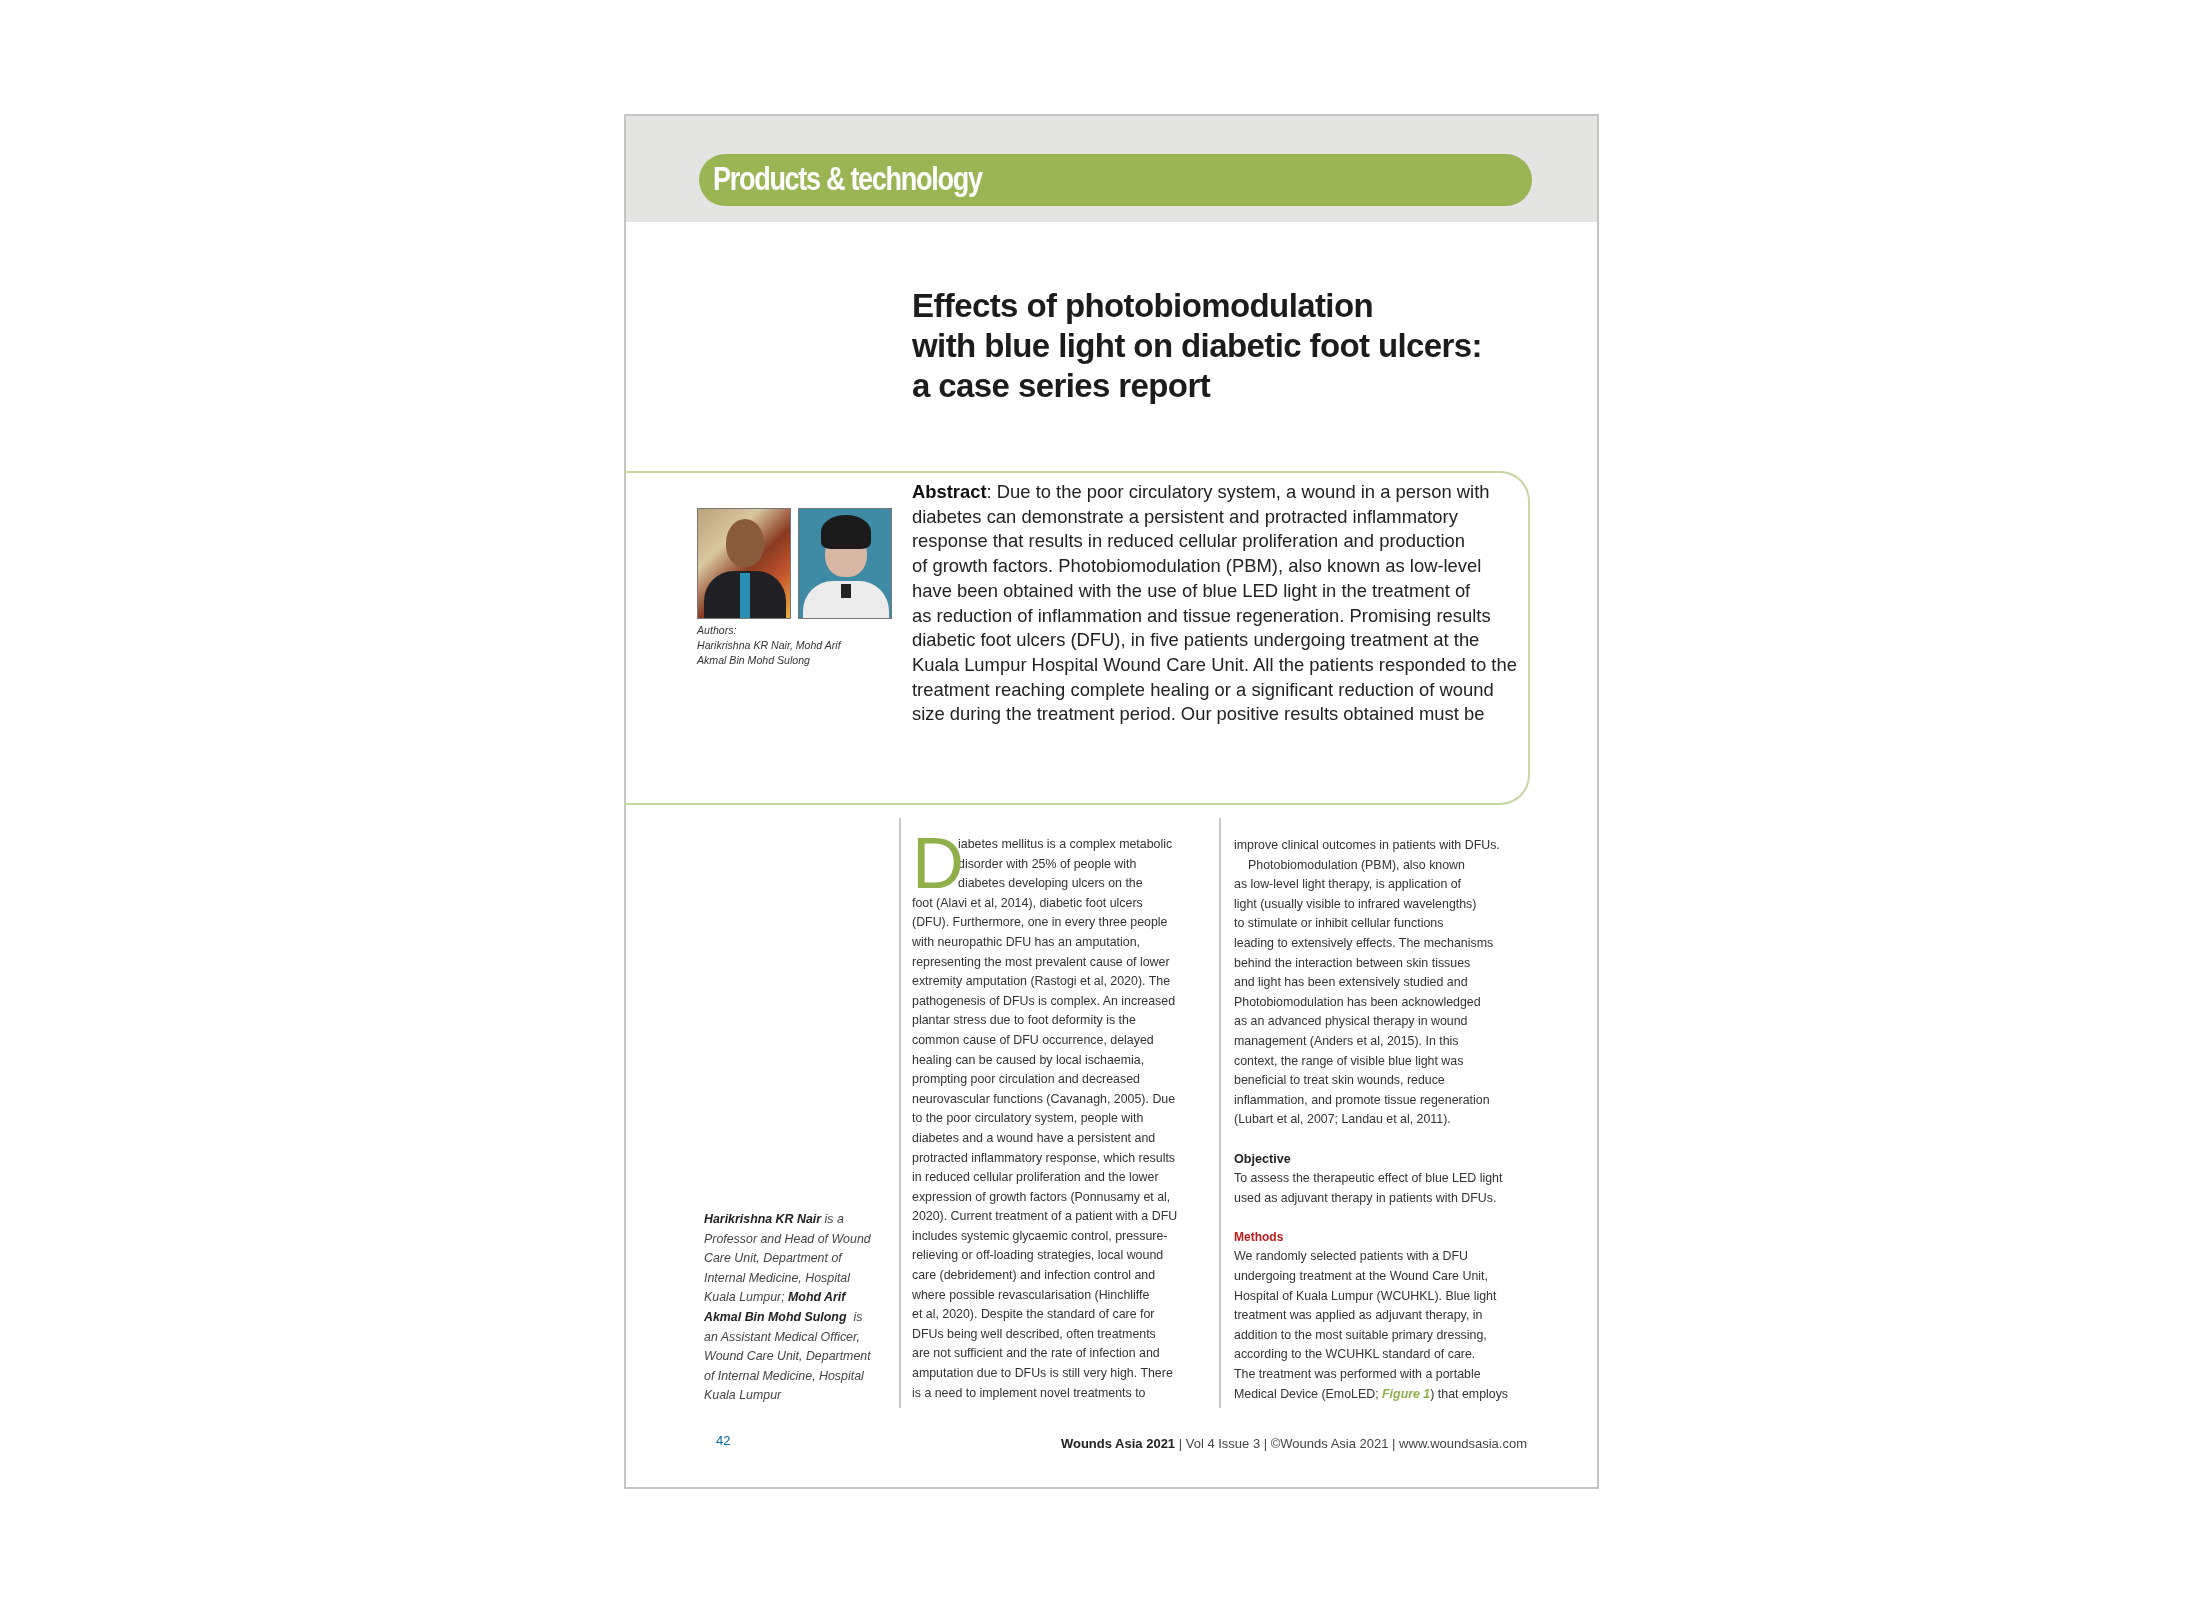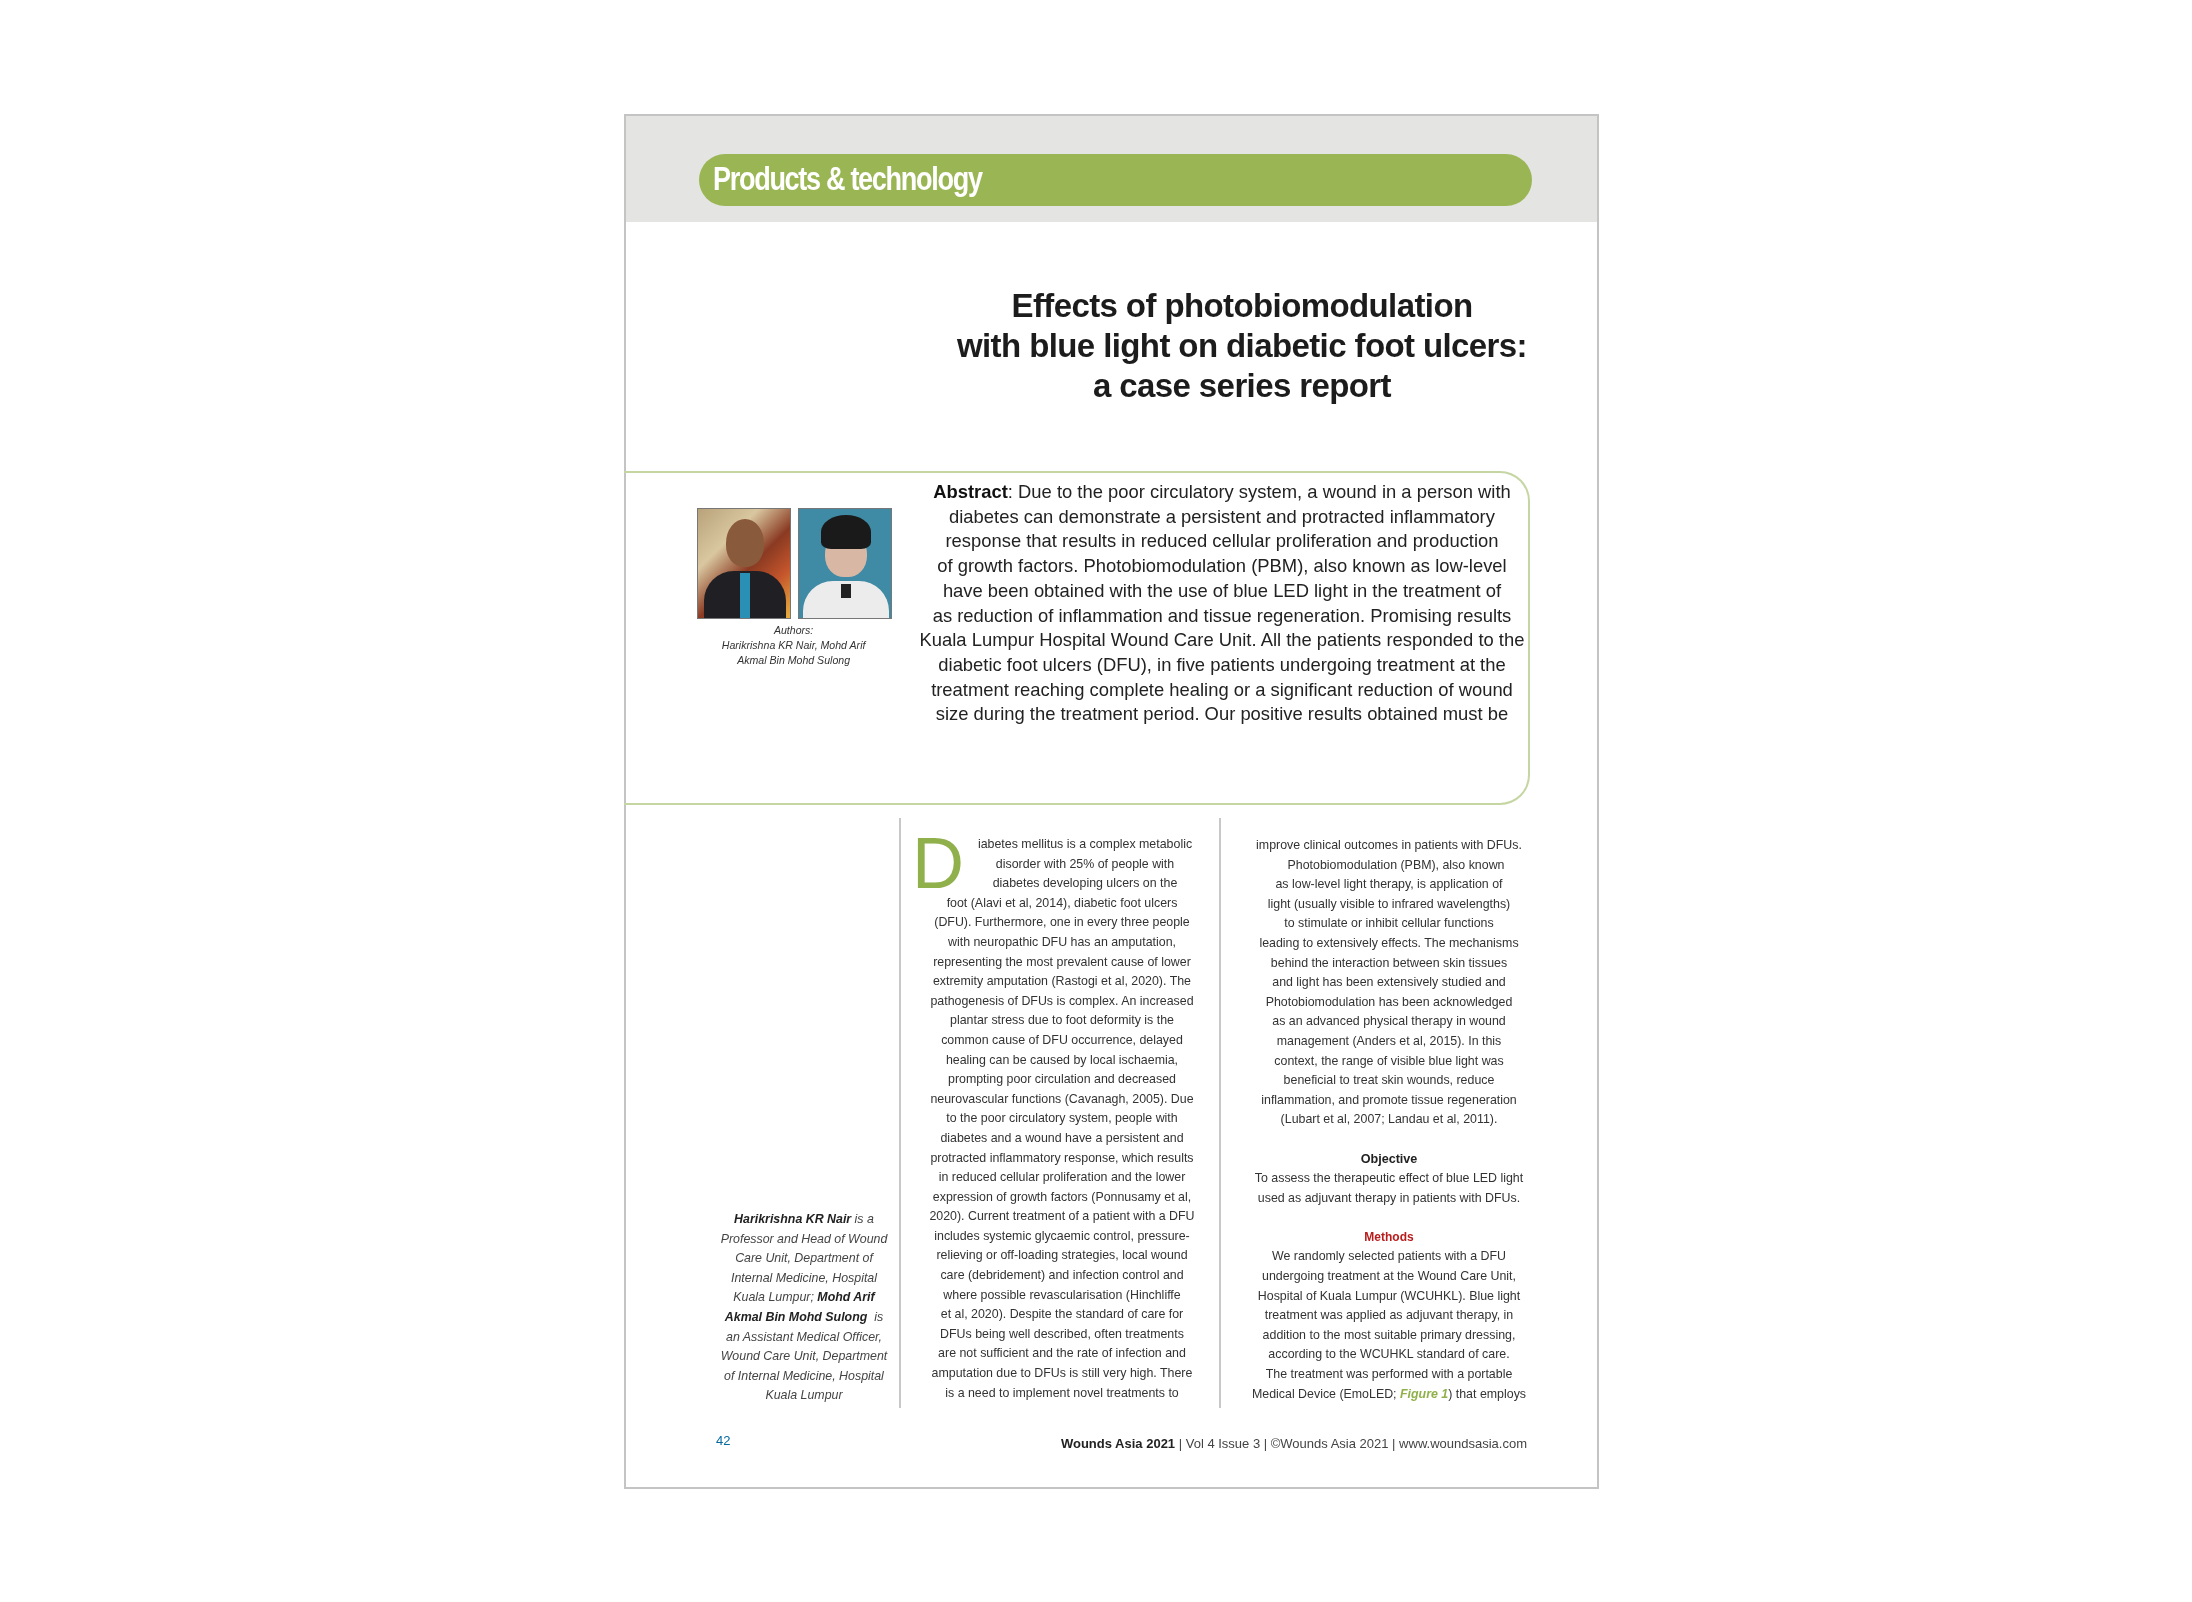--- a/index.html
+++ b/index.html
@@ -1,21 +1,21 @@
 <!DOCTYPE html>
 <html><head>
 <meta charset="utf-8">
 <style>
   * { box-sizing: border-box; margin: 0; padding: 0; }
   html, body { width: 2192px; height: 1602px; background: #ffffff; overflow: hidden; }
   body { position: relative; font-family: "Liberation Sans", sans-serif; color: #222; }
 
   .page {
     position: absolute; left: 624px; top: 114px; width: 975px; height: 1375px;
-    border: 2px solid #c4c4c4; background: #ffffff; text-align: center;
+    border: 2px solid #c4c4c4; background: #ffffff;
   }
   .header-band {
     position: absolute; left: 0; top: 0; width: 100%; height: 106px;
     background: #e4e4e3;
   }
   .section-pill {
     position: absolute; left: 73px; top: 38px; width: 833px; height: 52px;
     background: #9ab654; border-radius: 26px;
   }
   .section-pill span {
@@ -144,22 +144,22 @@
     <div>Akmal Bin Mohd Sulong</div>
   </div>
 
   <div class="abstract-text">
     <div><b>Abstract</b><span>: Due to the poor circulatory system, a wound in a person with</span></div>
     <div>diabetes can demonstrate a persistent and protracted inflammatory</div>
     <div>response that results in reduced cellular proliferation and production</div>
     <div>of growth factors. Photobiomodulation (PBM), also known as low-level</div>
     <div>have been obtained with the use of blue LED light in the treatment of</div>
     <div>as reduction of inflammation and tissue regeneration. Promising results</div>
+    <div>diabetic foot ulcers (DFU), in five patients undergoing treatment at the</div>
     <div>Kuala Lumpur Hospital Wound Care Unit. All the patients responded to the</div>
-    <div>diabetic foot ulcers (DFU), in five patients undergoing treatment at the</div>
     <div>treatment reaching complete healing or a significant reduction of wound</div>
     <div>size during the treatment period. Our positive results obtained must be</div>
   </div>
 
   <div class="col-sep" style="left:273px; top:702px; height:590px;"></div>
   <div class="col-sep" style="left:593px; top:702px; height:590px;"></div>
 
   <div class="col col-left">
     <div class="dropcap-row">
       <span class="dropcap">D</span>

